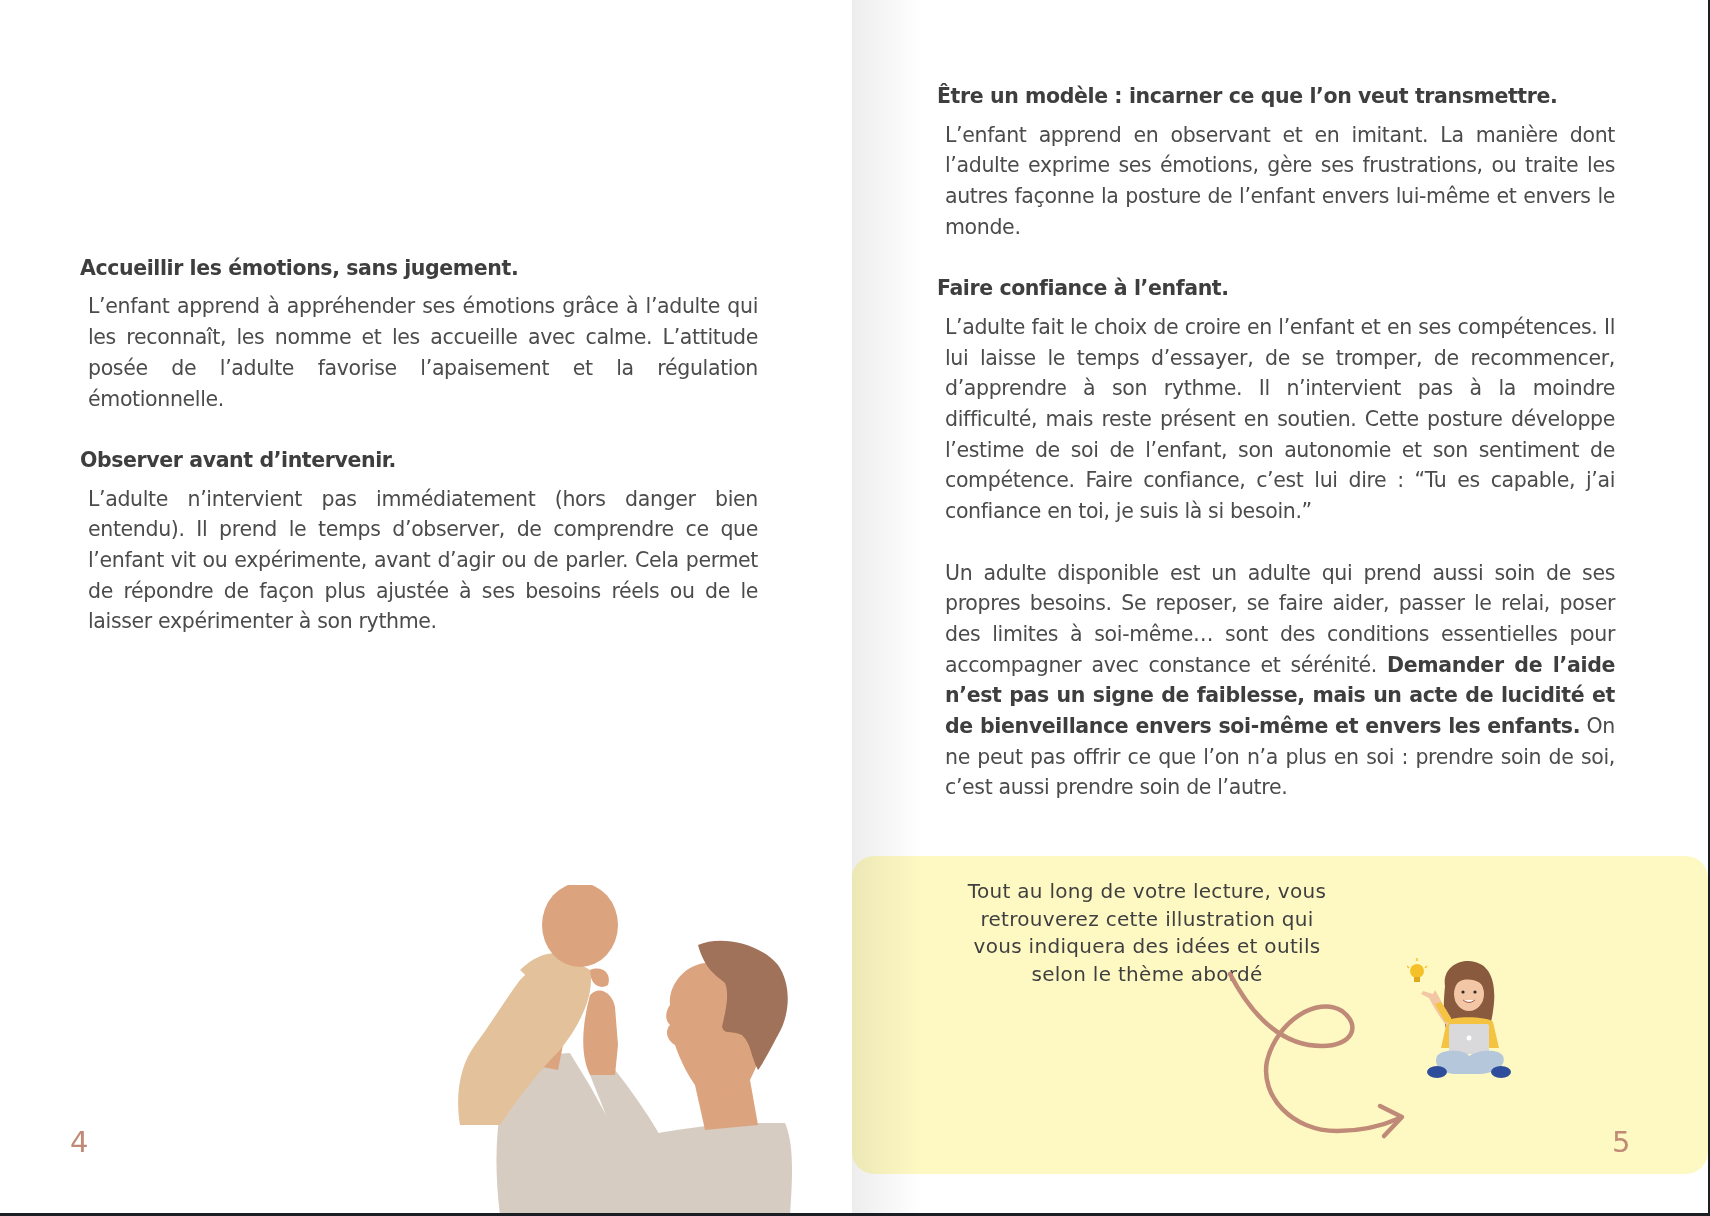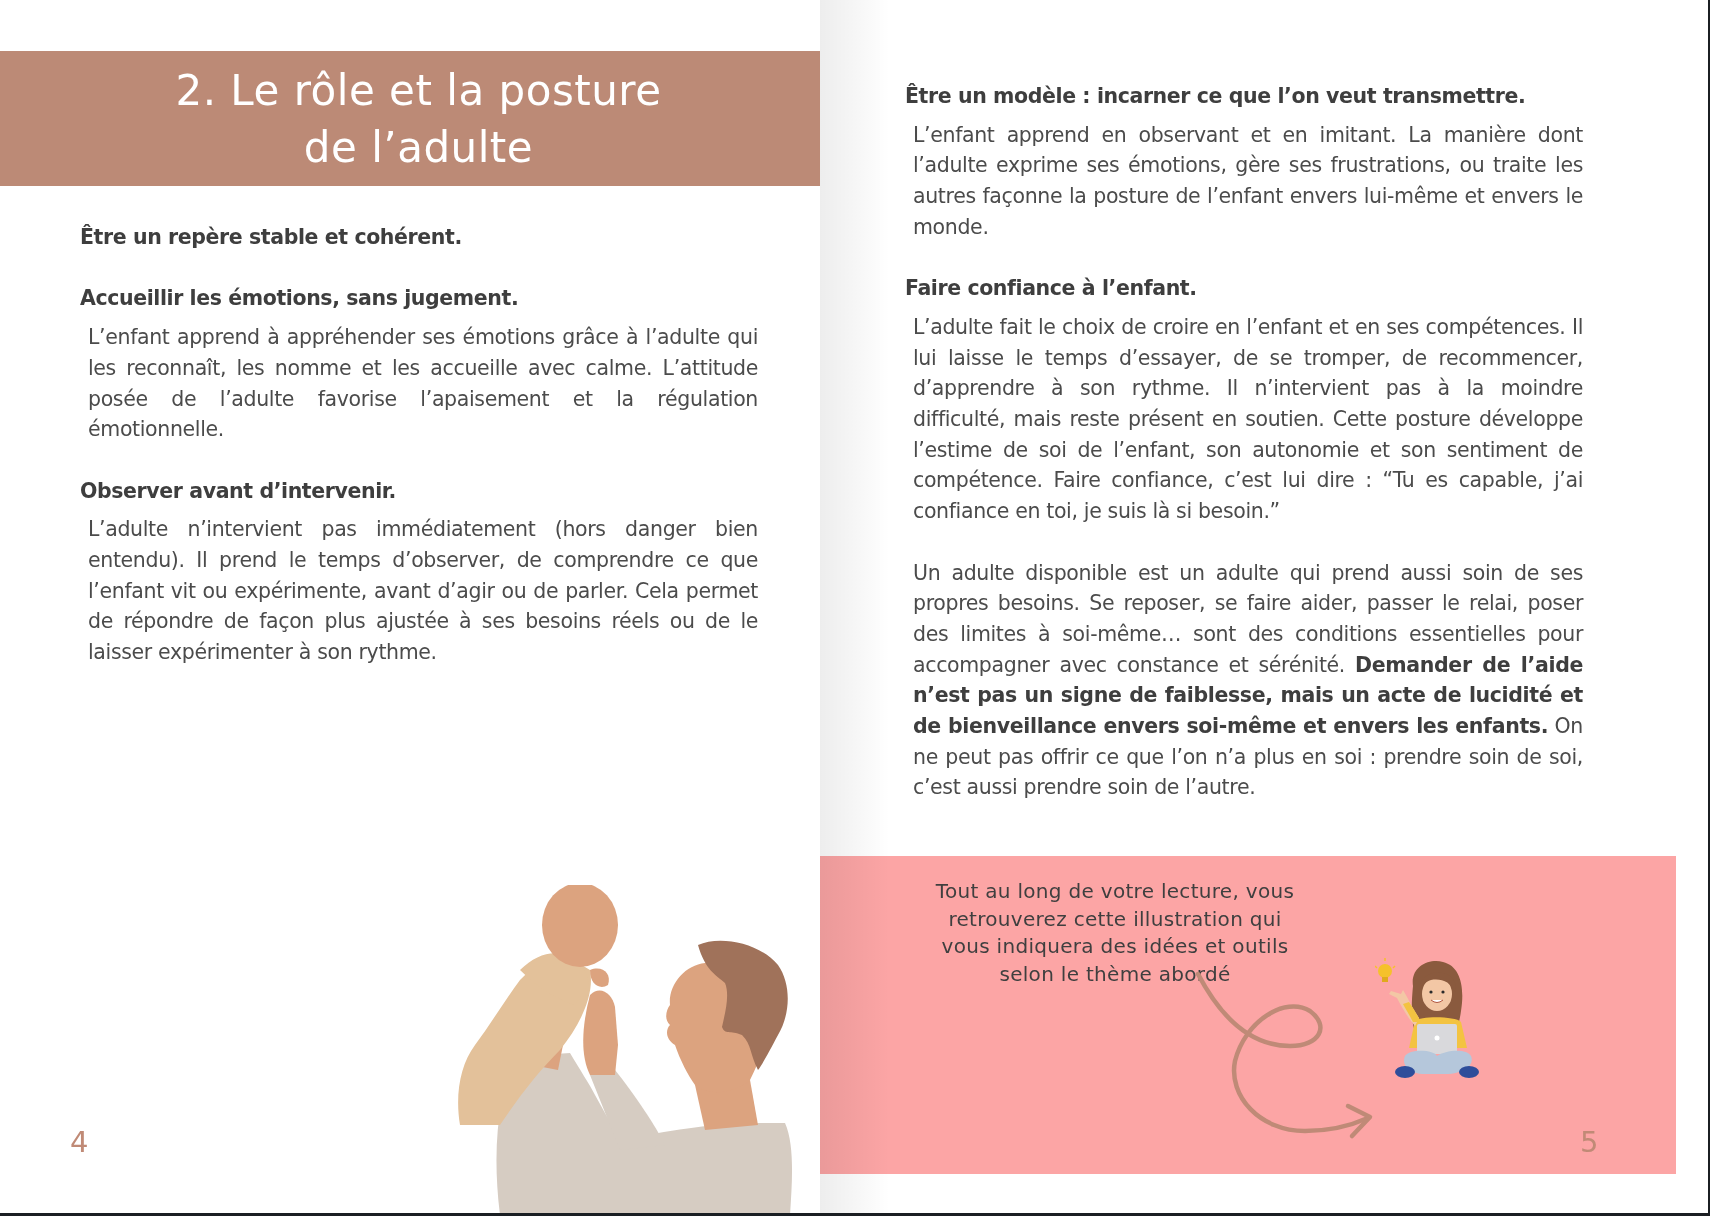--- a/index.html
+++ b/index.html
@@ -2,21 +2,21 @@
 <html><head>
 <meta charset="utf-8">
 <style>
   * { box-sizing: border-box; margin: 0; padding: 0; }
   html, body { width: 1710px; height: 1216px; overflow: hidden; background: #1b1f23; }
   body { position: relative; font-family: "DejaVu Sans", sans-serif; }
 
   .spread { position: absolute; left: 0; top: 0; width: 1708px; height: 1213px; background: #ffffff; }
 
   .page-left { position: absolute; left: 0; top: 0; width: 852px; height: 1213px; background: #ffffff; overflow: hidden; }
-  .page-right { position: absolute; left: 820px; top: 0; width: 856px; height: 1213px; background: #ffffff; overflow: hidden; }
+  .page-right { position: absolute; left: 852px; top: 0; width: 856px; height: 1213px; background: #ffffff; overflow: hidden; }
   .gutter-shadow { position: absolute; left: 0; top: 0; width: 70px; height: 100%;
     background: linear-gradient(to right, rgba(0,0,0,0.07), rgba(0,0,0,0)); z-index: 3; pointer-events: none; }
 
   .banner { position: absolute; left: 0; top: 51px; width: 852px; height: 135px; background: #bc8a76;
     display: flex; align-items: center; justify-content: center; }
   .banner-title { color: #ffffff; font-family: "DejaVu Sans", sans-serif; font-size: 42px; line-height: 57px;
     text-align: center; font-weight: normal; letter-spacing: 0.5px; margin-left: -15px; white-space: pre-line; }
 
   .text-col { position: absolute; width: 686px; color: #4b4b4b; font-size: 20.5px; line-height: 30.7px;
     text-align: justify; font-family: "DejaVu Sans", sans-serif; letter-spacing: -0.35px; }
@@ -27,43 +27,38 @@
   .section h3 { font-size: 20.5px; line-height: 30.7px; font-weight: bold; color: #3e3e3e; letter-spacing: -0.4px; }
   .section p { margin: 8px; }
   .section p b { color: #3e3e3e; font-weight: bold; }
 
   .illus-father { position: absolute; left: 440px; top: 885px; width: 400px; height: 328px; z-index: 2; }
 
   .page-number { position: absolute; top: 1125px; font-size: 29px; color: #c08a76; font-family: "DejaVu Sans", sans-serif; z-index: 4; }
   .page-number.left { left: 70px; }
   .page-number.right { left: 760px; }
 
-  .callout { position: absolute; left: 0; top: 856px; width: 856px; height: 318px; background: #fca5a5; }
+  .callout { position: absolute; left: 0; top: 856px; width: 856px; height: 318px; background: #fef9c3; border-radius: 22px; }
   .callout-text { position: absolute; left: 105px; top: 22px; width: 380px; text-align: center; color: #3f3f3f;
     font-size: 20px; line-height: 27.5px; letter-spacing: 0.3px; font-family: "DejaVu Sans", sans-serif; }
   .callout-arrow { position: absolute; left: 370px; top: 110px; width: 190px; height: 185px; }
   .callout-girl { position: absolute; left: 555px; top: 100px; width: 120px; height: 140px; }
 
   .edge-right { position: absolute; left: 1708px; top: 0; width: 2px; height: 1216px; background: #1b1f23; }
   .edge-bottom { position: absolute; left: 0; top: 1213px; width: 1710px; height: 3px; background: #1b1f23; }
 </style>
 </head>
 <body>
 
 <div class="spread">
 
   <div class="page-left">
-    <div class="banner">
-      <h1 class="banner-title">2. Le rôle et la posture
-de l’adulte</h1>
-    </div>
 
     <div class="text-col left">
       <div class="section">
-        <h3>Être un repère stable et cohérent.</h3>
       </div>
       <div class="section">
         <h3>Accueillir les émotions, sans jugement.</h3>
         <p>L’enfant apprend à appréhender ses émotions grâce à l’adulte qui les reconnaît, les nomme et les accueille avec calme. L’attitude posée de l’adulte favorise l’apaisement et la régulation émotionnelle.</p>
       </div>
       <div class="section">
         <h3>Observer avant d’intervenir.</h3>
         <p>L’adulte n’intervient pas immédiatement (hors danger bien entendu). Il prend le temps d’observer, de comprendre ce que l’enfant vit ou expérimente, avant d’agir ou de parler. Cela permet de répondre de façon plus ajustée à ses besoins réels ou de le laisser expérimenter à son rythme.</p>
       </div>
     </div>

